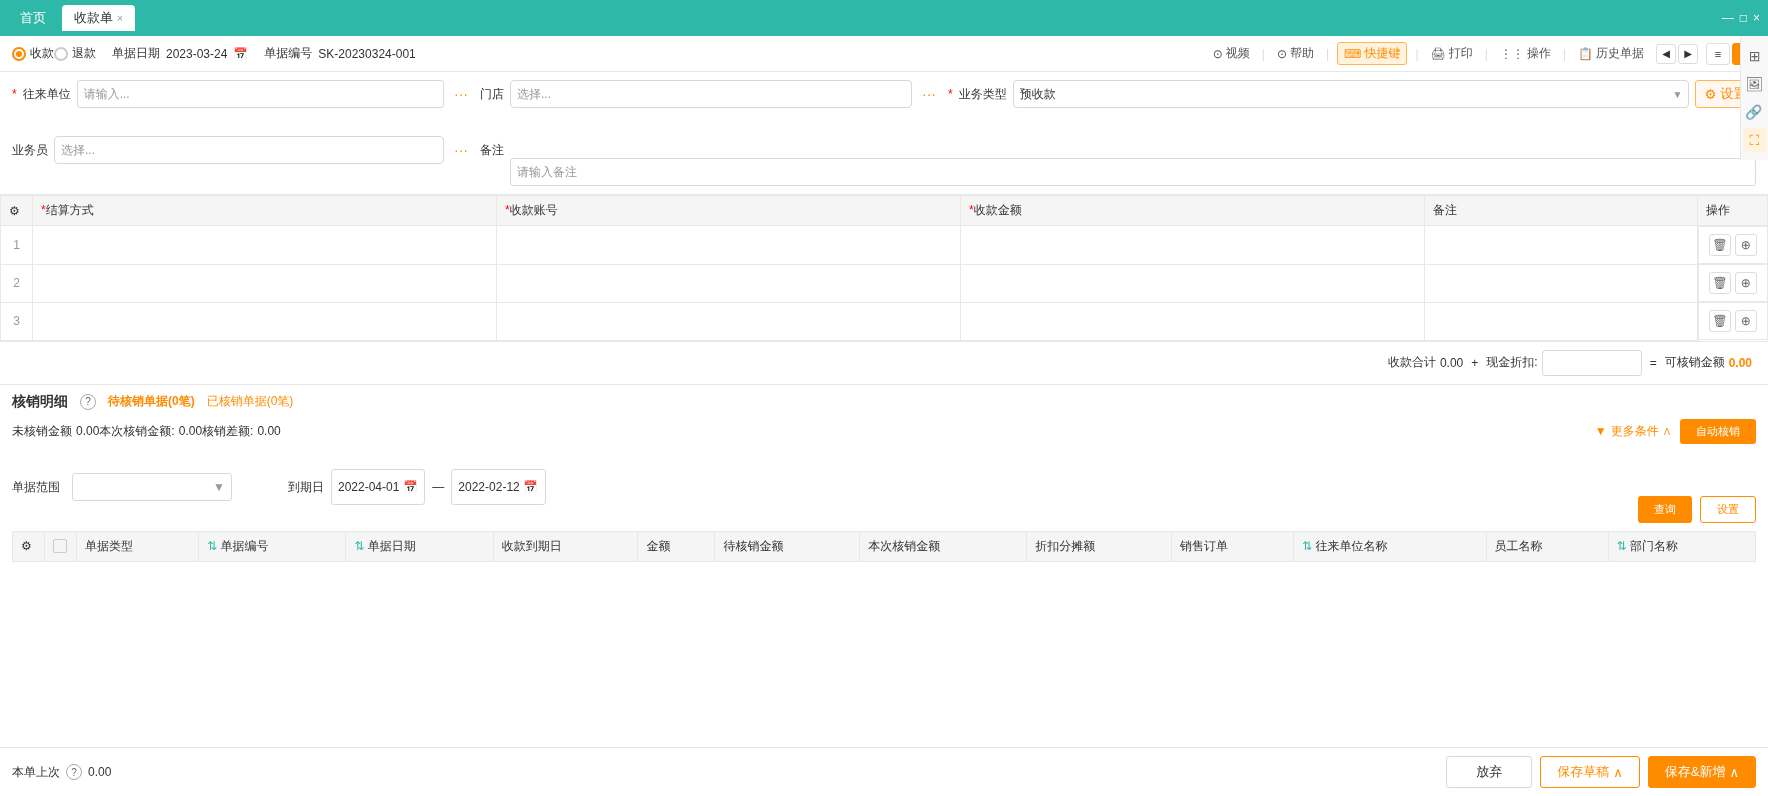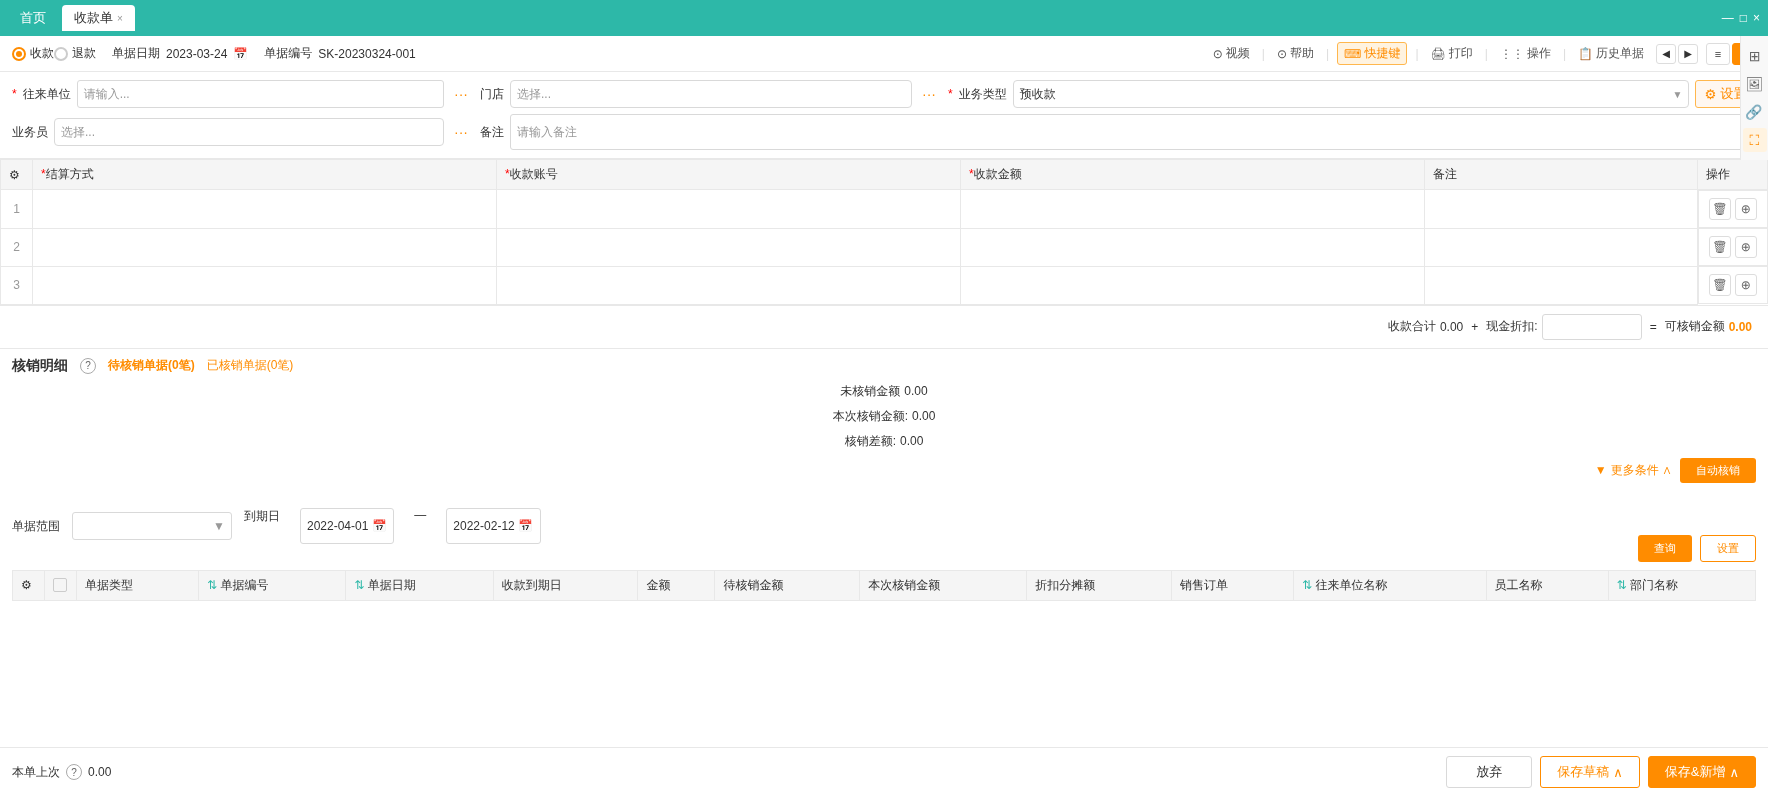--- a/index.html
+++ b/index.html
@@ -64,23 +64,23 @@
       cursor: pointer;
     }
     .select-field .placeholder { color: #999; }
     .select-field .selected { color: #333; }
     .select-arrow { color: #999; font-size: 10px; }
     .settings-btn {
       background: #fff7f0; border: 1px solid #ffb74d; color: #ff8c00;
       border-radius: 3px; padding: 4px 8px; cursor: pointer; display: flex; align-items: center; gap: 4px;
     }
     .textarea-field {
-      flex: 1; height: 36px; border: 1px solid #d9d9d9; border-radius: 3px;
+      flex: 1; height: 28px; border: 1px solid #d9d9d9; border-radius: 3px;
       padding: 0 6px; font-size: 12px; color: #999;
-      display: flex; align-items: center;
+      display: flex; align-items: center; margin-top: 44px;
     }
 
     
     .table-section { flex-shrink: 0; border-bottom: 1px solid #e8e8e8; }
     .data-table { width: 100%; border-collapse: collapse; }
     .data-table th {
       background: #f5f5f5; border: 1px solid #e8e8e8; padding: 6px 8px;
       text-align: left; font-weight: normal; color: #333; white-space: nowrap;
     }
     .data-table td {
@@ -103,37 +103,37 @@
     .summary-orange { color: #ff8c00; font-weight: bold; }
     .summary-input { width: 100px; height: 26px; border: 1px solid #d9d9d9; border-radius: 3px; padding: 0 6px; font-size: 12px; }
 
     
     .verification-section { padding: 8px 12px; flex: 1; overflow: hidden; display: flex; flex-direction: column; }
     .verify-header { display: flex; align-items: center; gap: 12px; margin-bottom: 8px; flex-shrink: 0; }
     .verify-title { font-size: 14px; font-weight: bold; color: #333; }
     .verify-info-icon { width: 16px; height: 16px; border-radius: 50%; border: 1px solid #aaa; display: flex; align-items: center; justify-content: center; font-size: 10px; color: #666; cursor: pointer; }
     .verify-tab { color: #ff8c00; cursor: pointer; font-size: 12px; }
     .verify-tab.active { font-weight: bold; }
-    .verify-stats { display: flex; align-items: center; gap: 8px; margin-bottom: 8px; flex-shrink: 0; flex-direction: column; }
+    .verify-stats { display: flex; align-items: center; gap: 0; margin-bottom: 8px; flex-shrink: 0; }
     .stat-item { display: flex; align-items: center; gap: 4px; }
     .stat-label { color: #333; }
     .stat-value { color: #333; }
 
     
     .filter-row { display: flex; align-items: center; gap: 12px; margin-bottom: 8px; flex-shrink: 0; }
     .filter-right { margin-left: auto; display: flex; align-items: center; gap: 8px; }
     .filter-btn {
       background: #ff8c00; color: #fff; border: none; border-radius: 3px;
       padding: 5px 16px; cursor: pointer; font-size: 11px;
     }
     .filter-btn.outline {
       background: #fff; color: #ff8c00; border: 1px solid #ff8c00;
     }
     .more-conditions { display: flex; align-items: center; gap: 4px; color: #ff8c00; cursor: pointer; font-size: 12px; }
-    .date-range { display: flex; gap: 20px; }
+    .date-range { display: flex; align-items: center; gap: 7px; margin-left: 44px; }
     .date-input {
       height: 36px; border: 1px solid #d9d9d9; border-radius: 3px;
       padding: 0 6px; font-size: 12px; display: flex; align-items: center; gap: 4px; cursor: pointer;
     }
     .date-separator { color: #333; }
     .range-label { color: #333; white-space: nowrap; }
     .range-select {
       height: 28px; border: 1px solid #d9d9d9; border-radius: 3px; padding: 0 6px;
       display: flex; align-items: center; gap: 4px; min-width: 160px; cursor: pointer;
     }

